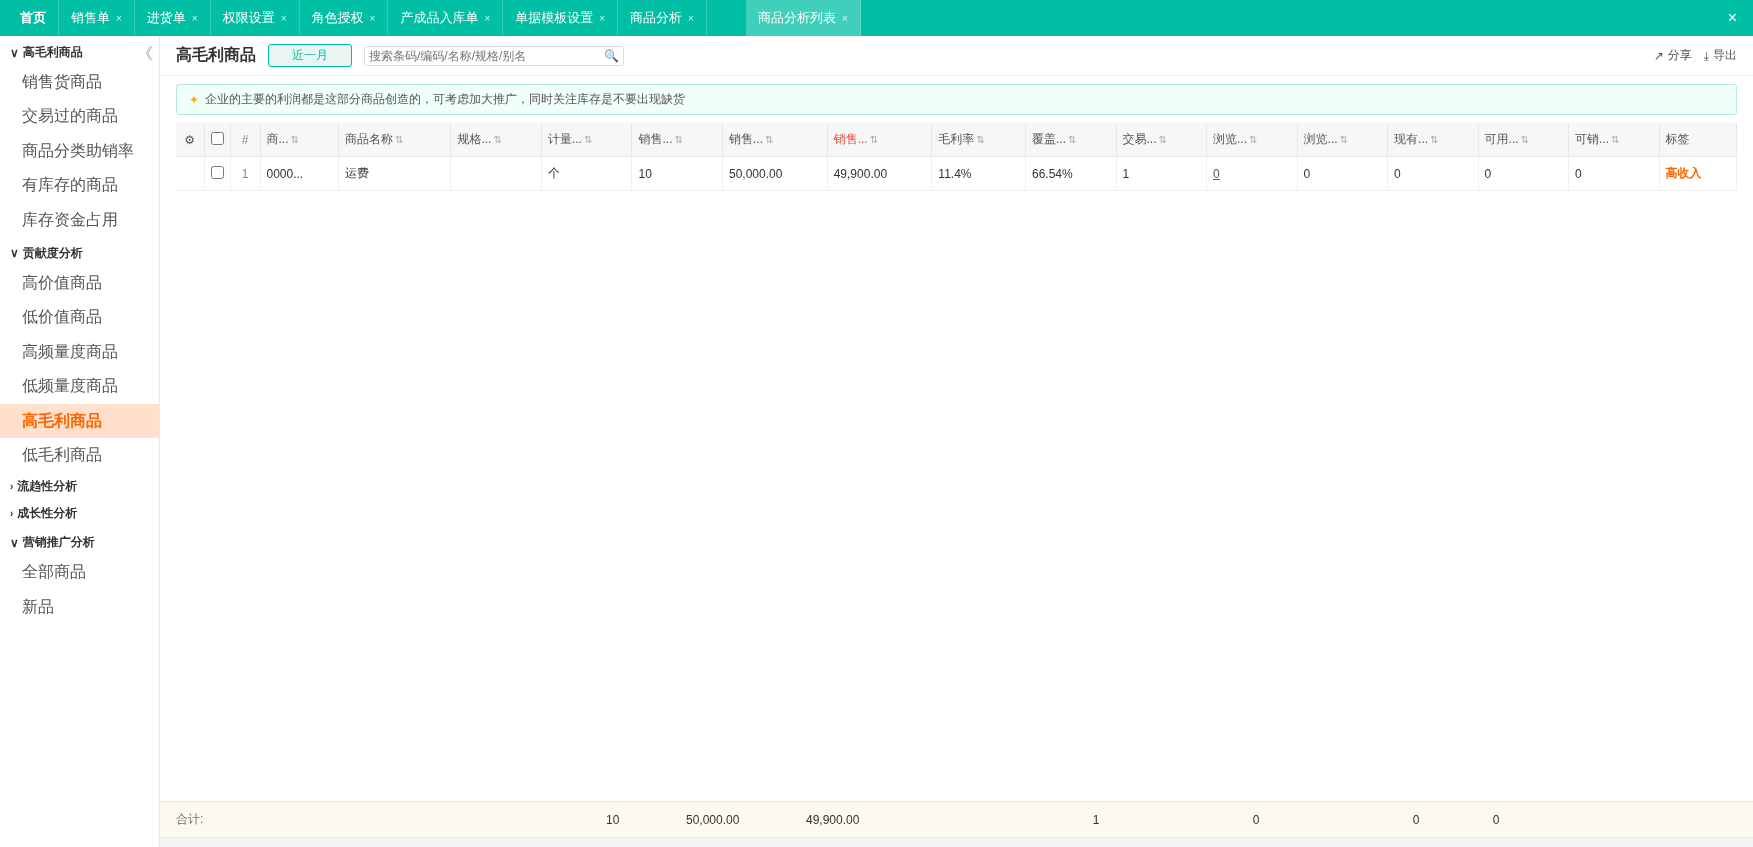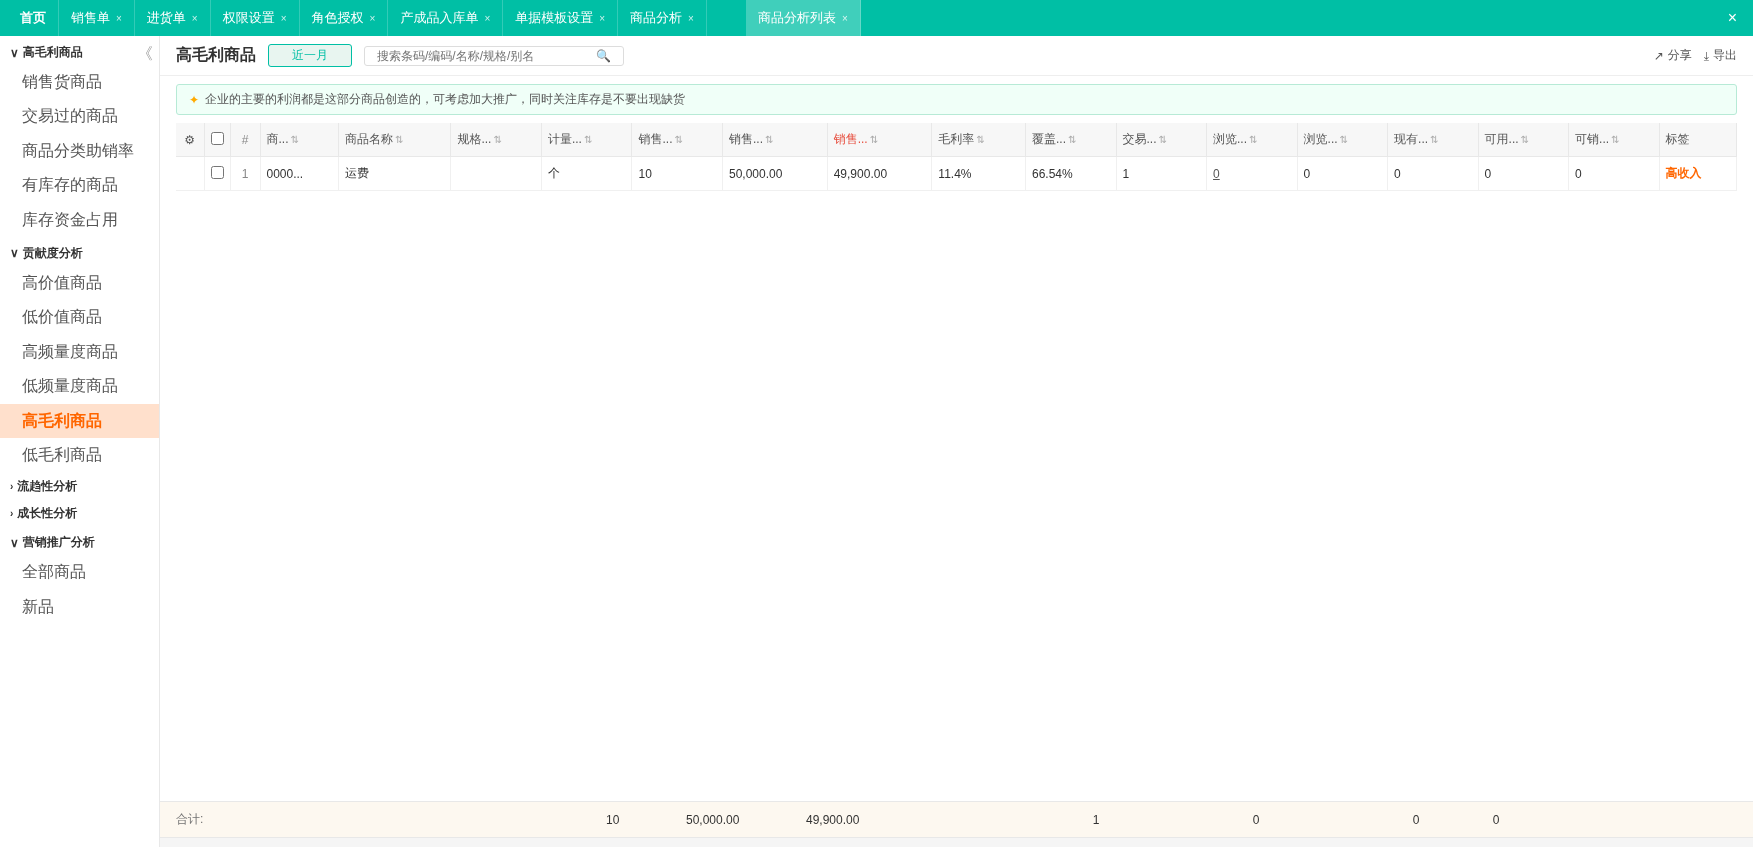--- a/index.html
+++ b/index.html
@@ -120,21 +120,21 @@
       border-radius: 3px;
       padding: 2px 23px;
       cursor: pointer;
       font-size: 12px;
     }
     .search-box {
       display: flex;
       align-items: center;
       border: 1px solid #ddd;
       border-radius: 3px;
-      padding: 2px 12px;
+      padding: 2px 4px;
       gap: 4px;
       flex: 1;
       max-width: 260px;
     }
     .search-box input {
       border: none;
       outline: none;
       font-size: 12px;
       width: 100%;
       color: #999;

